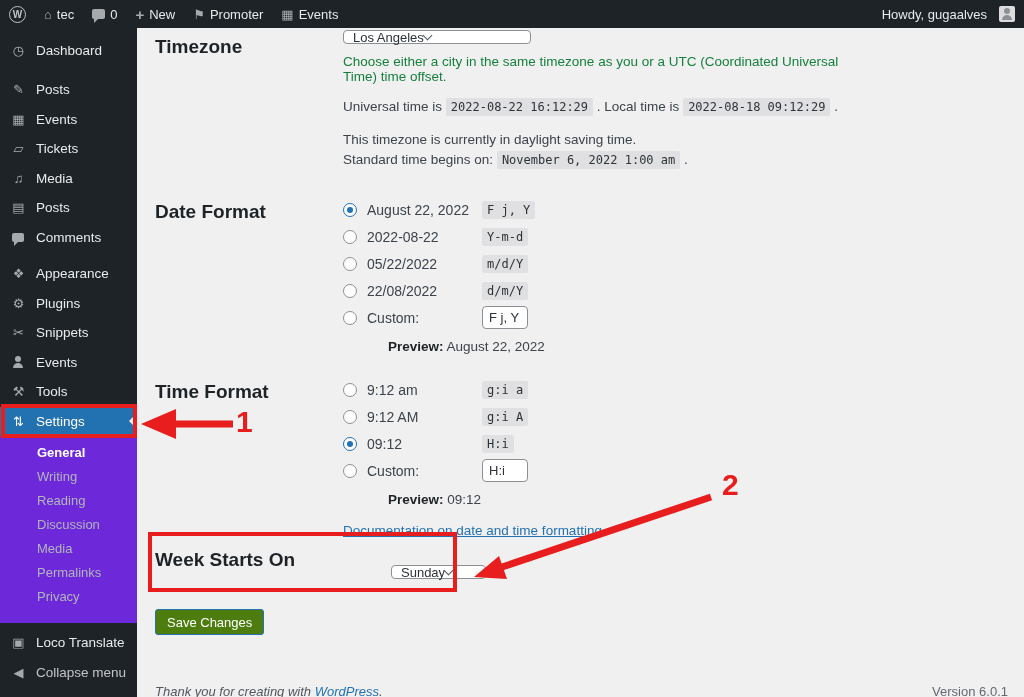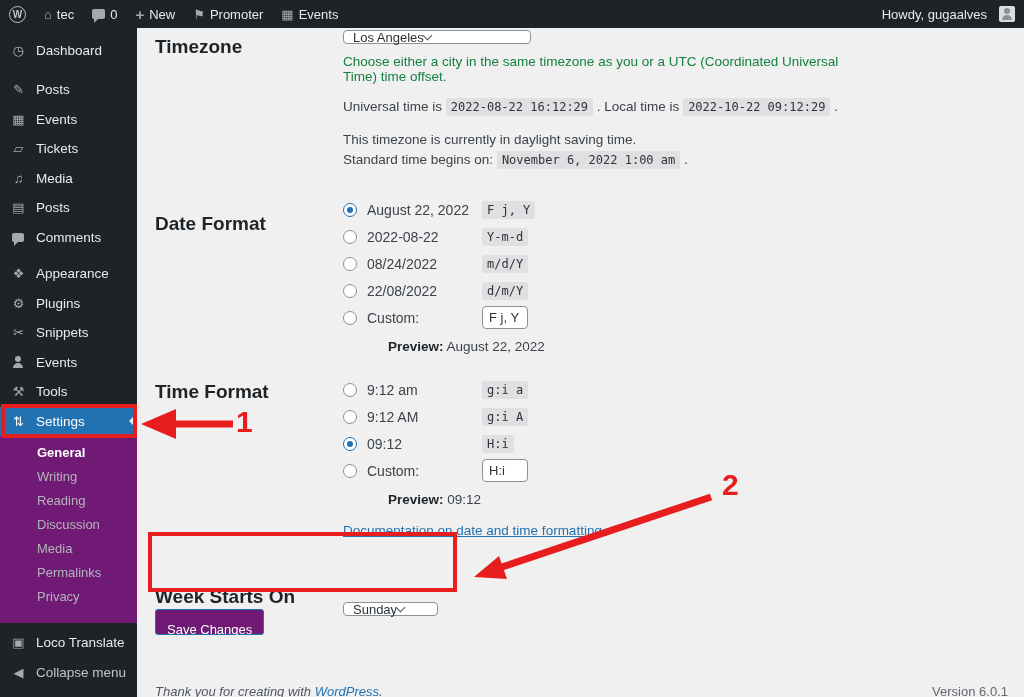--- a/index.html
+++ b/index.html
@@ -36,21 +36,21 @@
   .micon.bubble2::after { content: ""; position: absolute; left: 2px; bottom: -4px;
                           border-top: 4px solid #a7aaad; border-right: 4px solid transparent; }
   .micon.person2 { width: 12px; height: 12px; position: relative; margin: 0 3px 0 2px; }
   .micon.person2::before { content: ""; position: absolute; top: 0; left: 3px; width: 6px; height: 6px; border-radius: 50%; background: #a7aaad; }
   .micon.person2::after  { content: ""; position: absolute; bottom: 0; left: 1px; width: 10px; height: 5px; border-radius: 5px 5px 0 0; background: #a7aaad; }
   .gap1 { height: 9.5px; } .gap2 { height: 7px; }
   .mi.active { background: #2271b1; color: #fff; }
   .mi.active .micon { color: #fff; }
   .notch { position: absolute; right: 0; top: 50%; margin-top: -8px; width: 0; height: 0;
            border: 8px solid transparent; border-right-color: #f0f0f1; }
-  .submenu { list-style: none; margin: 0; padding: 5px 0 14px 0; background: #701a75; }
+  .submenu { list-style: none; margin: 0; padding: 5px 0 14px 0; background: #6d28d9; }
   .smi { height: 24px; line-height: 24px; padding-left: 37px; font-size: 13px; color: #b2b6bb; cursor: pointer; }
   .smi.current { color: #fff; font-weight: 700; }
   .menu.bottom { padding-top: 5px; }
   .mi.dim { color: #c3c4c7; }
 
   
   .sec { position: absolute; left: 155px; display: flex; font-size: 14px; color: #3c434a; }
   .th { width: 188px; font-weight: 700; color: #1d2327; font-size: 19px; flex: none; }
   .pad-th { padding-top: 6px; }
   .td { flex: 1; }
@@ -69,22 +69,22 @@
   .radio[data-state="checked"] { border-color: #2271b1; }
   .radio[data-state="checked"]::after { content: ""; position: absolute; left: 3px; top: 3px;
            width: 6px; height: 6px; border-radius: 50%; background: #2271b1; }
   .opt-label { width: 115px; font-size: 14px; color: #3c434a; }
   .custom-input { width: 46px; height: 23px; border: 1px solid #8c8f94; border-radius: 4px;
            font-size: 13px; padding: 0 6px; font-family: "Liberation Sans", sans-serif; color: #2c3338; background:#fff; }
   .preview { margin-top: 8px; font-size: 13.5px; color: #3c434a; padding-left: 45px; }
   .preview b { color: #1d2327; }
   .doclink { margin-top: 16px; font-size: 13.5px; }
   a.link { color: #2271b1; text-decoration: underline; cursor: pointer; }
-  .weekrow { top: 578px; align-items: center; width: 700px; }
-  .btn { position: absolute; left: 155px; top: 609px; height: 26px; padding: 12px 11px; background: #701a75;
+  .weekrow { top: 541px; align-items: center; width: 700px; gap: 48px; }
+  .btn { position: absolute; left: 155px; top: 609px; height: 26px; padding: 4px 11px; background: #4d7c0f;
          border: 1px solid #2271b1; border-radius: 3px; color: #fff; font-size: 13px;
          font-family: "Liberation Sans", sans-serif; cursor: pointer; z-index: 3; }
   .footer { position: absolute; left: 155px; right: 16px; top: 684px; display: flex;
             justify-content: space-between; font-size: 13px; color: #50575e; }
   .thanks { font-style: italic; }
   .version { color: #646970; }
 
   
   .annbox { position: absolute; border: 4px solid #e81e1e; z-index: 9; pointer-events: none; }
   .box-settings { left: 1px; top: 404px; width: 136px; height: 34px; }
@@ -219,48 +219,48 @@
     <div class="td">
       <div class="sel" style="width:188px;">
         <span>Los Angeles</span>
         <span class="chev"></span>
       </div>
       <div class="help">Choose either a city in the same timezone as you or a UTC (Coordinated Universal Time) time offset.</div>
       <p class="tline">
         <span>Universal time is</span>
         <code class="badge">2022-08-22 16:12:29</code>
         <span>. Local time is</span>
-        <code class="badge">2022-10-22 09:12:29</code>
+        <code class="badge">2022-08-18 09:12:29</code>
         <span>.</span>
       </p>
       <p class="tline">
         <span>This timezone is currently in daylight saving time.</span><br>
         <span>Standard time begins on:</span>
         <code class="badge">November 6, 2022 1:00 am</code>
         <span>.</span>
       </p>
     </div>
   </div>
 
   <div class="sec" style="top:196px; width:720px;">
-    <div class="th" style="padding-top:5px;margin-top:12px;">Date Format</div>
+    <div class="th" style="padding-top:5px;">Date Format</div>
     <div class="td">
       <div class="frow">
         <span class="radio" data-state="checked"></span>
         <span class="opt-label">August 22, 2022</span>
         <code class="badge">F j, Y</code>
       </div>
       <div class="frow">
         <span class="radio" data-state="unchecked"></span>
         <span class="opt-label">2022-08-22</span>
         <code class="badge">Y-m-d</code>
       </div>
       <div class="frow">
         <span class="radio" data-state="unchecked"></span>
-        <span class="opt-label">08/24/2022</span>
+        <span class="opt-label">05/22/2022</span>
         <code class="badge">m/d/Y</code>
       </div>
       <div class="frow">
         <span class="radio" data-state="unchecked"></span>
         <span class="opt-label">22/08/2022</span>
         <code class="badge">d/m/Y</code>
       </div>
       <div class="frow">
         <span class="radio" data-state="unchecked"></span>
         <span class="opt-label">Custom:</span>

